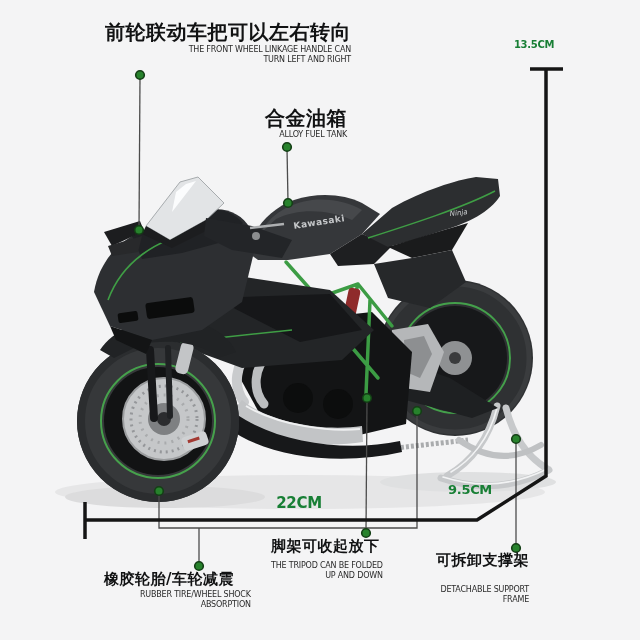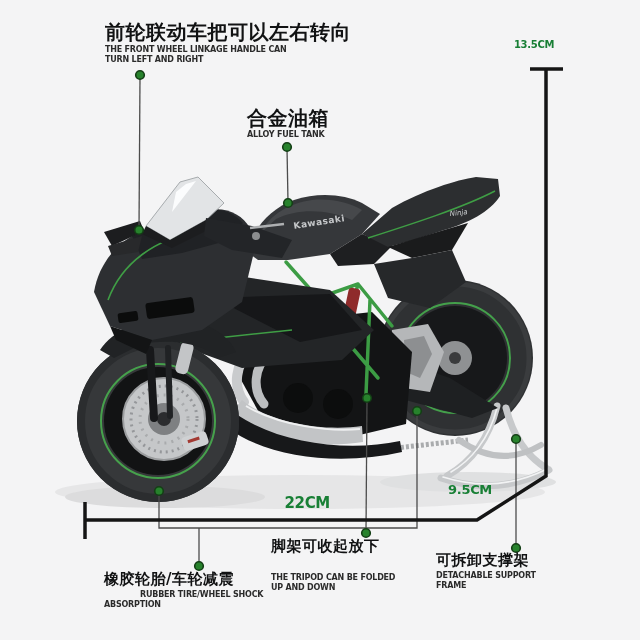--- a/index.html
+++ b/index.html
@@ -2,22 +2,22 @@
 <html><head>
 <meta charset="utf-8">
 <style>
   html,body{margin:0;padding:0;}
   body{width:640px;height:640px;overflow:hidden;background:#f4f4f5;
        font-family:"DejaVu Sans","Liberation Sans",sans-serif;}
   .stage{position:relative;width:640px;height:640px;background:#f4f4f5;}
   .stage svg{position:absolute;left:0;top:0;}
   .ann{position:absolute;}
   .ann .zh{font-weight:bold;color:#111213;white-space:nowrap;letter-spacing:.5px;}
-  .ann .en{font-weight:bold;color:#2b2b2b;font-size:8px;line-height:9.5px;
-           white-space:nowrap;letter-spacing:-.2px;}
+  .ann .en{font-weight:normal;color:#2b2b2b;font-size:8px;line-height:9.5px;
+           white-space:nowrap;letter-spacing:-.2px;text-align:right;}
   .zh-lg{font-size:20px;line-height:20px;}
   .zh-md{font-size:15px;line-height:18px;}
   .dim{position:absolute;font-weight:bold;color:#187f35;white-space:nowrap;
        letter-spacing:-.3px;}
   .dim-h{font-size:10px;}
   .dim-l{font-size:15px;}
   .dim-d{font-size:13px;}
 </style>
 </head>
 <body>
@@ -181,42 +181,42 @@
       <circle cx="516" cy="548" r="4.3"></circle>
     </g>
   </svg>
 
   <div class="ann" style="left:105px;top:22px;">
     <div class="zh zh-lg">前轮联动车把可以左右转向</div>
     <div class="en" style="margin-top:3px;">THE FRONT WHEEL LINKAGE HANDLE CAN</div>
     <div class="en">TURN LEFT AND RIGHT</div>
   </div>
 
-  <div class="ann" style="left:247px;top:108px;">
+  <div class="ann" style="left:265px;top:108px;">
     <div class="zh zh-lg">合金油箱</div>
     <div class="en" style="margin-top:2px;">ALLOY FUEL TANK</div>
   </div>
 
   <div class="dim dim-h" style="left:503px;top:39px;width:62px;text-align:center;">13.5CM</div>
 
-  <div class="dim dim-l" style="left:268px;top:494px;width:62px;text-align:right;">22CM</div>
+  <div class="dim dim-l" style="left:268px;top:494px;width:62px;text-align:center;">22CM</div>
 
   <div class="dim dim-d" style="left:448px;top:482px;">9.5CM</div>
 
   <div class="ann" style="left:271px;top:537px;">
     <div class="zh zh-md">脚架可收起放下</div>
-    <div class="en" style="margin-top:18px;">THE TRIPOD CAN BE FOLDED</div>
+    <div class="en" style="margin-top:6px;">THE TRIPOD CAN BE FOLDED</div>
     <div class="en">UP AND DOWN</div>
   </div>
 
   <div class="ann" style="left:104px;top:570px;">
     <div class="zh zh-md">橡胶轮胎/车轮减震</div>
     <div class="en" style="margin-top:2px;padding-left:36px;">RUBBER TIRE/WHEEL SHOCK</div>
     <div class="en">ABSORPTION</div>
   </div>
 
   <div class="ann" style="left:436px;top:551px;">
     <div class="zh zh-md">可拆卸支撑架</div>
-    <div class="en" style="margin-top:2px;">DETACHABLE SUPPORT</div>
+    <div class="en" style="margin-top:16px;">DETACHABLE SUPPORT</div>
     <div class="en">FRAME</div>
   </div>
 
 </div>
 
 </body></html>

